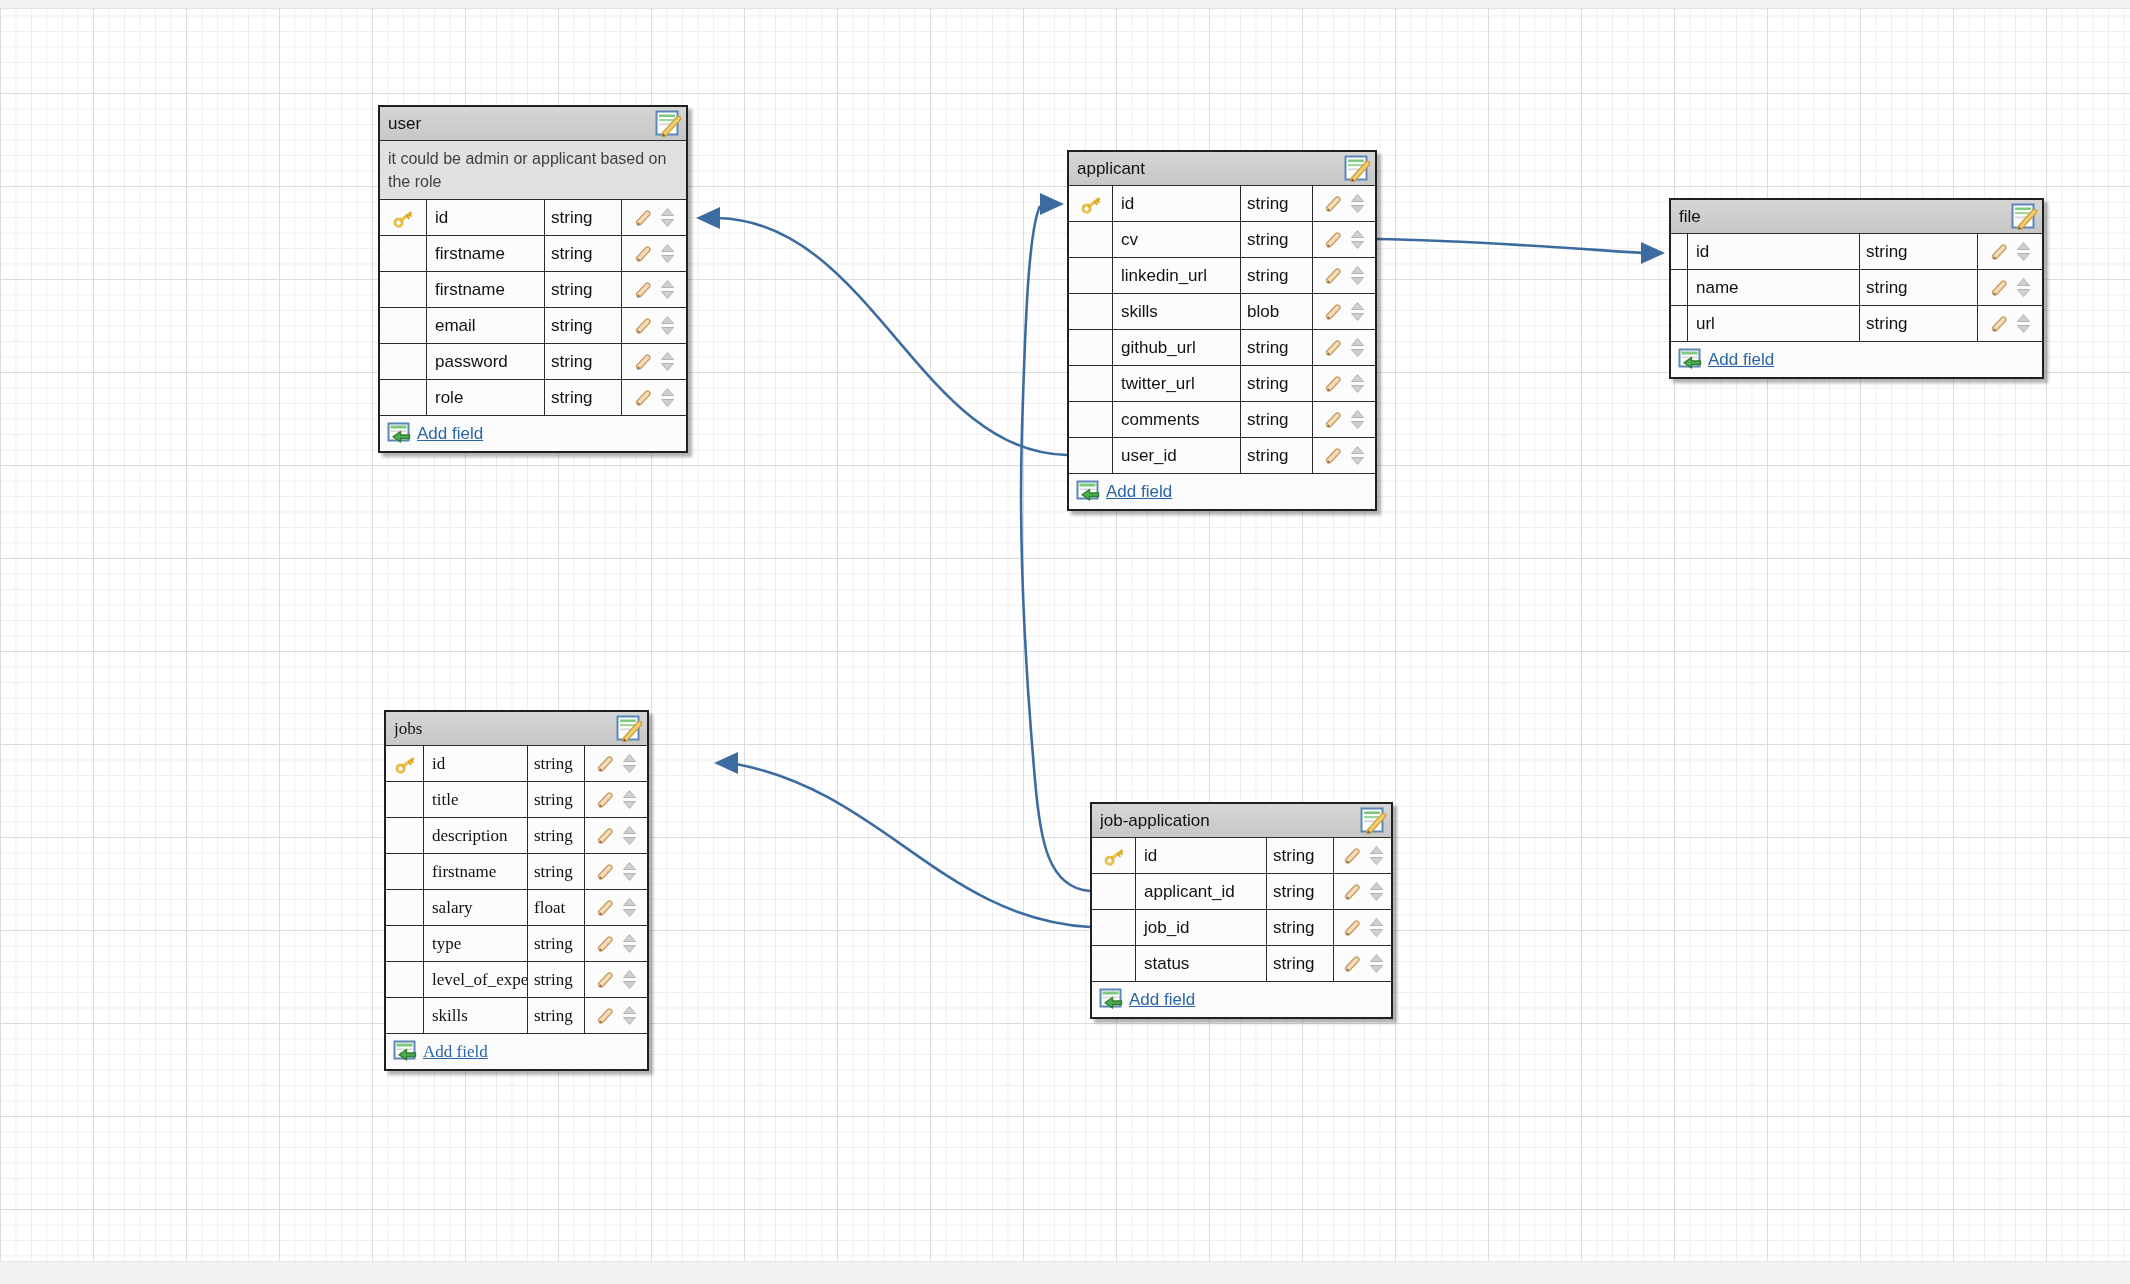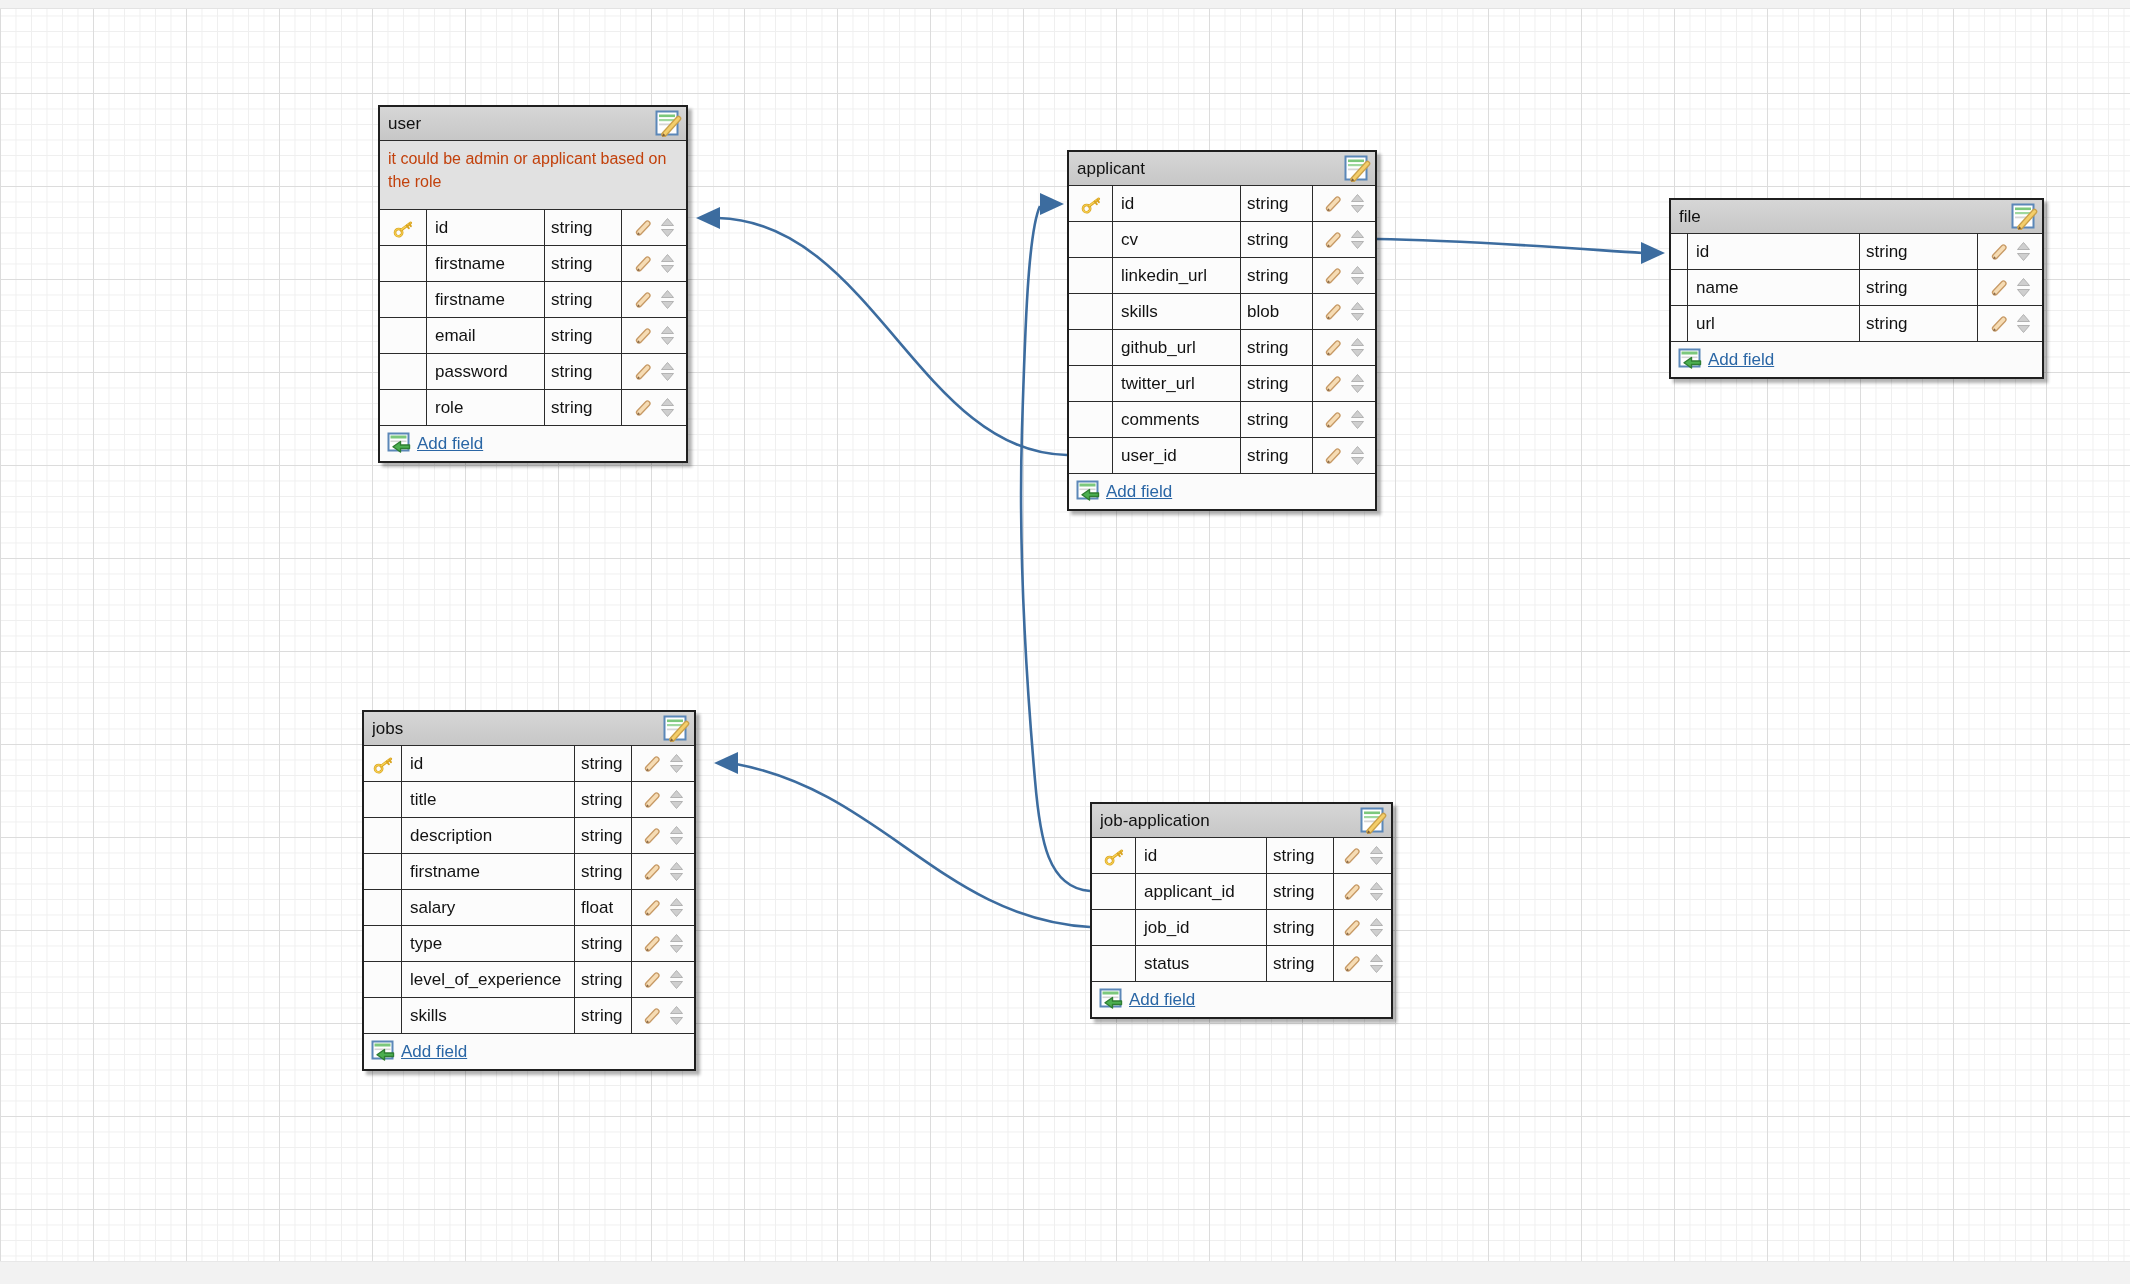--- a/index.html
+++ b/index.html
@@ -35,22 +35,22 @@
     display:flex;align-items:center;
     background:linear-gradient(#d6d6d6,#c7c7c7);
     padding:0 4px 0 8px;
   }
   .etitle{flex:1;font-size:17px;color:#111;white-space:nowrap;overflow:hidden;}
   .eicon{display:inline-flex;align-items:center;justify-content:center;}
   .ecomment{
     border-top:1px solid #2b2b2b;
     background:#e1e1e1;
     font-size:16px;line-height:23px;
-    padding:6px 8px 16px 8px;
-    color:#c2410c;
+    padding:6px 8px 6px 8px;
+    color:#404040;
   }
   .erow{display:flex;height:36px;border-top:1px solid #2b2b2b;box-sizing:border-box;background:#fcfcfc;}
   .erow > div{display:flex;align-items:center;box-sizing:border-box;overflow:hidden;}
   .ckey{justify-content:center;}
   .cname{flex:1;border-left:1px solid #2b2b2b;padding-left:8px;}
   .ctype{border-left:1px solid #2b2b2b;padding-left:6px;}
   .cact{border-left:1px solid #2b2b2b;justify-content:center;gap:7px;}
   .cname span,.ctype span{font-size:17px;white-space:nowrap;}
   .efoot{
     height:35px;border-top:1px solid #2b2b2b;
@@ -744,21 +744,21 @@
     <rect x="1.5" y="1.5" width="20" height="17" fill="#ffffff" stroke="#5b87b8" stroke-width="2"></rect>
     <rect x="3.5" y="3.5" width="16" height="3" fill="#7cc87c"></rect>
     <rect x="3.5" y="8.5" width="16" height="1.6" fill="#d6d6d6"></rect>
     <path d="M22.5 13 L13.5 13 L13.5 9.5 L6 14.75 L13.5 20 L13.5 16.5 L22.5 16.5 Z" fill="#4caf50" stroke="#2e7d32" stroke-width="1.4" stroke-linejoin="round"></path>
   </svg>
           </span>
         <span class="add-label">Add field</span>
       </span>
     </div>
   </div>
-    <div class="etable" style="left: 362px; top: 710px; width: 334px;">
+    <div class="etable" style="left: 384px; top: 710px; width: 265px; font-family: Liberation Serif, serif;">
     <div class="ehead">
       <span class="etitle">jobs</span>
       <span class="eicon icon-edit-slot">
           <svg width="27" height="27" viewBox="0 0 27 27">
     <rect x="1.5" y="1.5" width="21" height="23" fill="#ffffff" stroke="#5b87b8" stroke-width="2"></rect>
     <rect x="4" y="4.5" width="16" height="2.6" fill="#7cc87c"></rect>
     <rect x="4" y="9" width="16" height="2.2" fill="#9fd89f"></rect>
     <rect x="4" y="13.5" width="11" height="1.8" fill="#d6d6d6"></rect>
     <path d="M9 24.5 L23.5 8.5" stroke="#caa04a" stroke-width="5.6" stroke-linecap="round"></path>
     <path d="M9 24.5 L23.5 8.5" stroke="#f4ce6a" stroke-width="3" stroke-linecap="round"></path>

